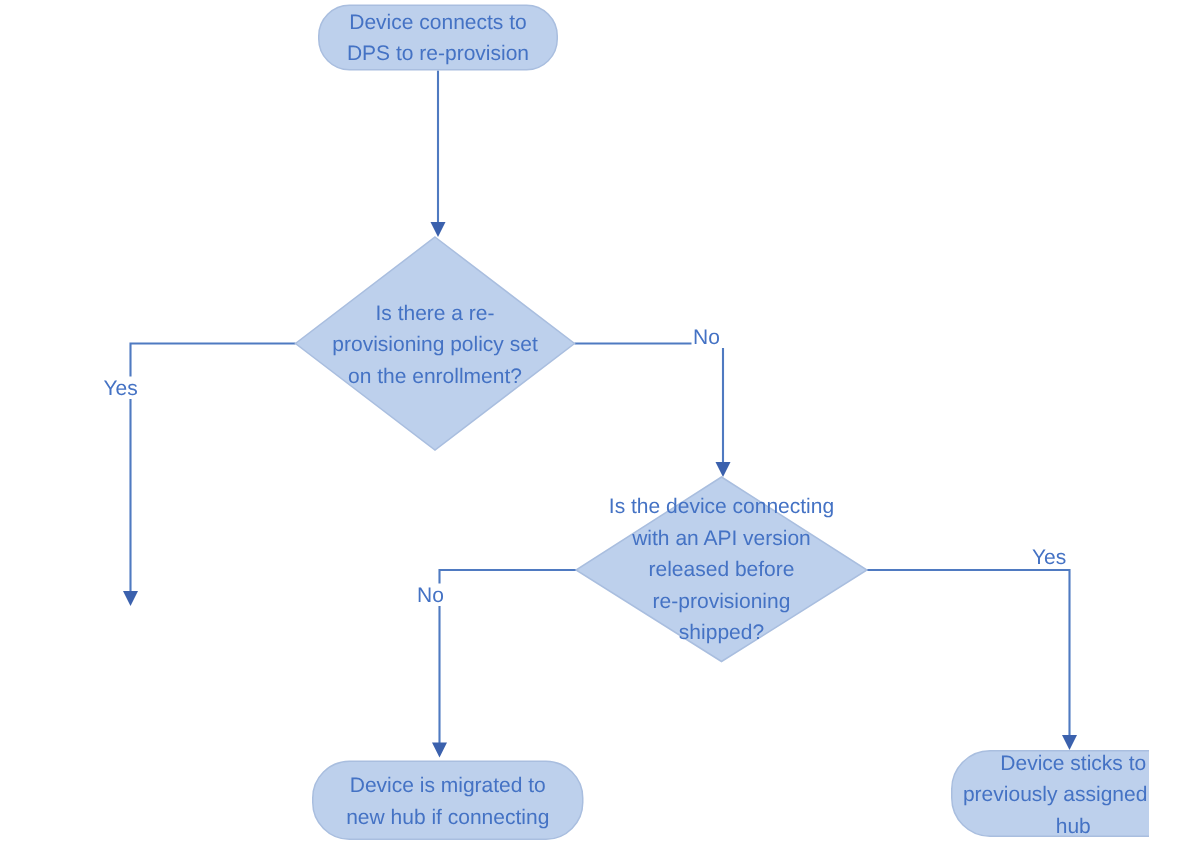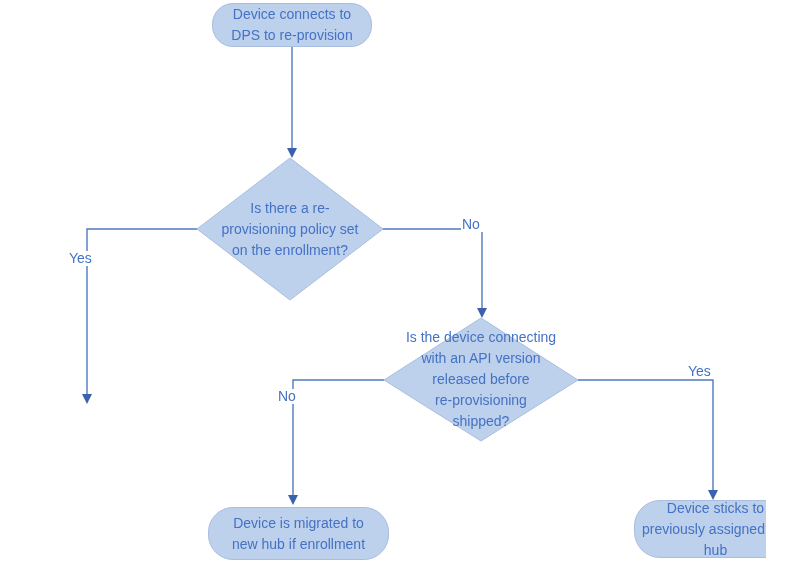--- a/index.html
+++ b/index.html
@@ -111,21 +111,21 @@
 
     <polygon class="diamond" points="290,158 383,229 290,300 197,229"></polygon>
     <polygon class="diamond" points="481,318 578,380 481,441 384,380"></polygon>
   </svg>
 
   <div class="node node-start">Device connects to
 DPS to re-provision</div>
 
 
   <div class="node node-outcome-migrate">Device is migrated to
-new hub if enrollment</div>
+new hub if connecting</div>
 
   <div class="node node-outcome-stick">Device sticks to
 previously assigned IoT
 hub</div>
 
   <div class="diamond-text text-decision-api">Is the device connecting
 with an API version
 released before
 re-provisioning
 shipped?</div>

